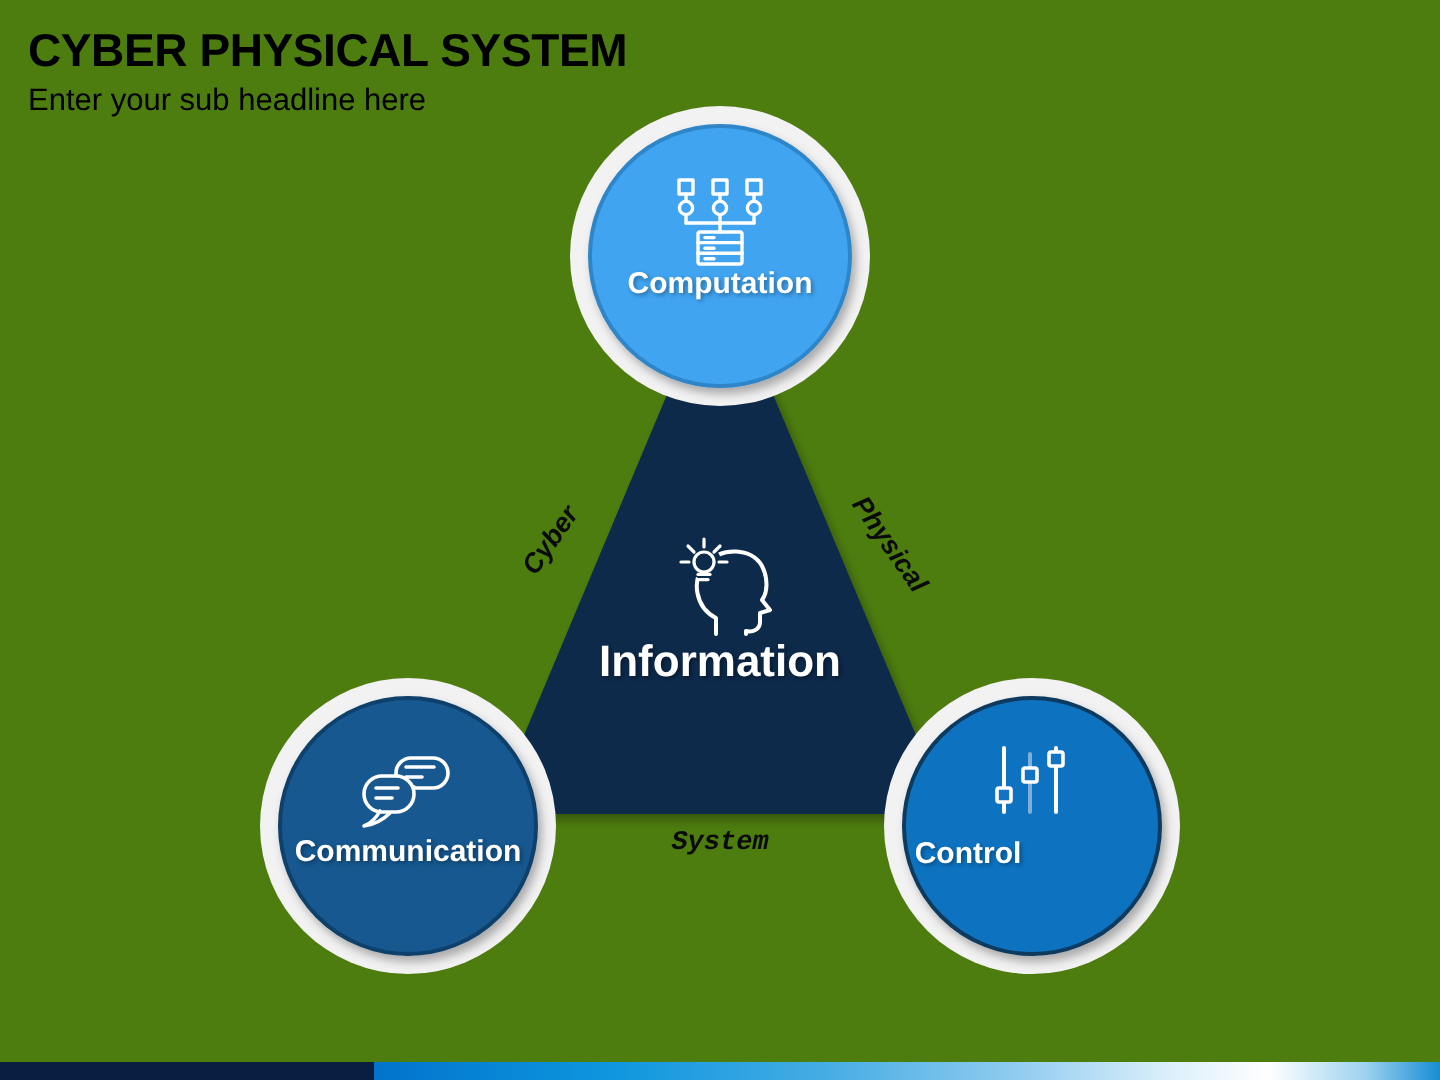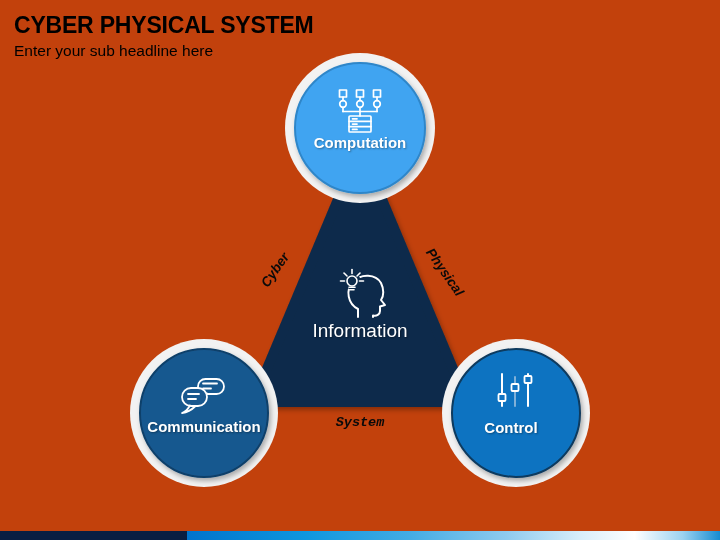--- a/index.html
+++ b/index.html
@@ -3,21 +3,21 @@
 <meta charset="utf-8">
 <style>
   * { margin: 0; padding: 0; box-sizing: border-box; }
   html, body { background: #e8e8e8; }
   body { font-family: "Liberation Sans", sans-serif; }
 
   .stage {
     position: relative;
     width: 720px;
     height: 540px;
-    background: #c2410c;
+    background: #4d7c0f;
     overflow: hidden;
   }
 
   .slide-header { position: absolute; left: 14px; top: 12px; }
   .slide-title {
     font-size: 23px;
     font-weight: 800;
     letter-spacing: -0.2px;
     color: #000000;
     line-height: 1.2;
@@ -38,22 +38,22 @@
     pointer-events: none;
   }
   .node-label {
     color: #ffffff;
     font-size: 15px;
     font-weight: 700;
     text-shadow: 1px 1px 2px rgba(0,0,0,0.35);
   }
   .center-label {
     color: #ffffff;
-    font-size: 19px;
-    font-weight: 400;
+    font-size: 22px;
+    font-weight: 700;
     text-shadow: 1px 1px 2px rgba(0,0,0,0.4);
   }
   .edge-label {
     color: #0a0a0a;
     font-size: 13.5px;
     font-weight: 700;
     font-style: italic;
   }
   .edge-label.rot-left  { transform: translate(-50%, -50%) rotate(-55deg); }
   .edge-label.rot-right { transform: translate(-50%, -50%) rotate(55deg); }
@@ -150,21 +150,21 @@
       <line x1="-12" y1="-22.5" x2="-12" y2="-26.5" stroke-width="1.6"></line>
       <line x1="-17" y1="-20" x2="-20" y2="-23" stroke-width="1.6"></line>
       <line x1="-19.5" y1="-15" x2="-23.5" y2="-15" stroke-width="1.6"></line>
       <line x1="-7" y1="-20" x2="-4" y2="-23" stroke-width="1.6"></line>
       <line x1="-4.5" y1="-15" x2="-0.5" y2="-15" stroke-width="1.6"></line>
     </g>
   </svg>
 
   <div class="label node-label" style="left:204px; top:426px;">Communication</div>
   <div class="label node-label" style="left:360px; top:142px;">Computation</div>
-  <div class="label node-label" style="left:511px; top:427px;">Control</div>
+  <div class="label node-label" style="left:484px; top:427px;">Control</div>
   <div class="label center-label" style="left:360px; top:331px;">Information</div>
 
   <div class="label edge-label rot-left" style="left:275px; top:270px;">Cyber</div>
   <div class="label edge-label rot-right" style="left:445px; top:272px;">Physical</div>
   <div class="label edge-label" style="left:360px; top:422px;font-family:Liberation Mono, monospace;">System</div>
 
   <footer class="bottom-bar">
     <span class="bar-navy"></span>
     <span class="bar-gradient"></span>
   </footer>

